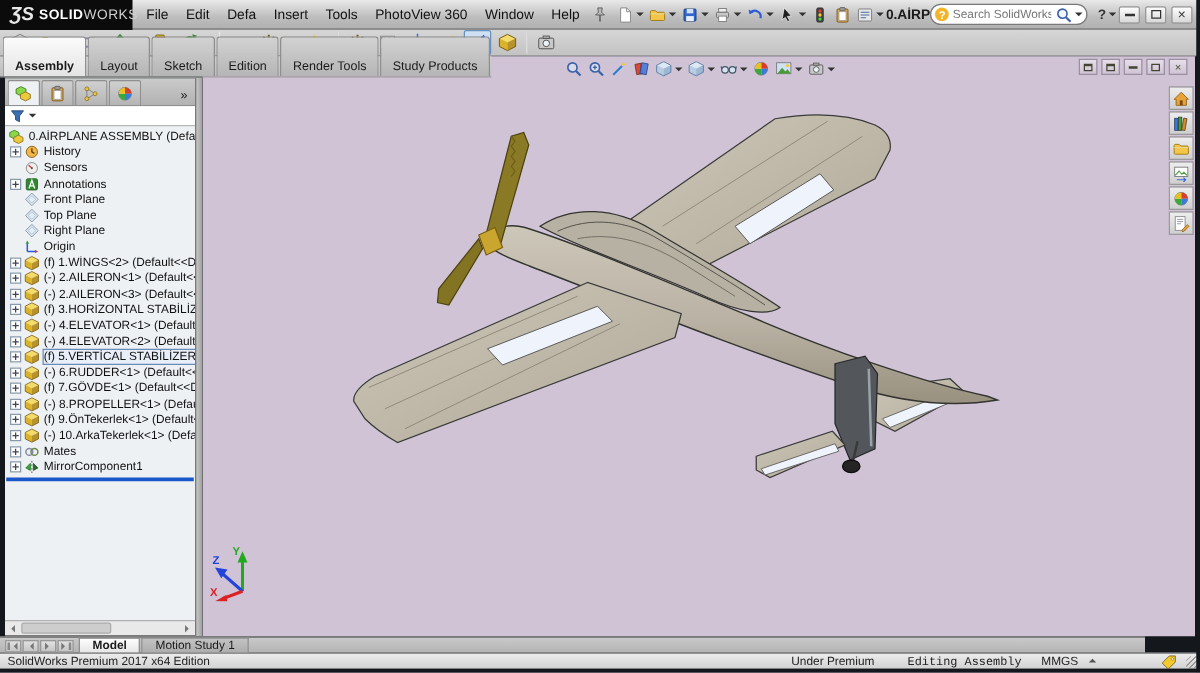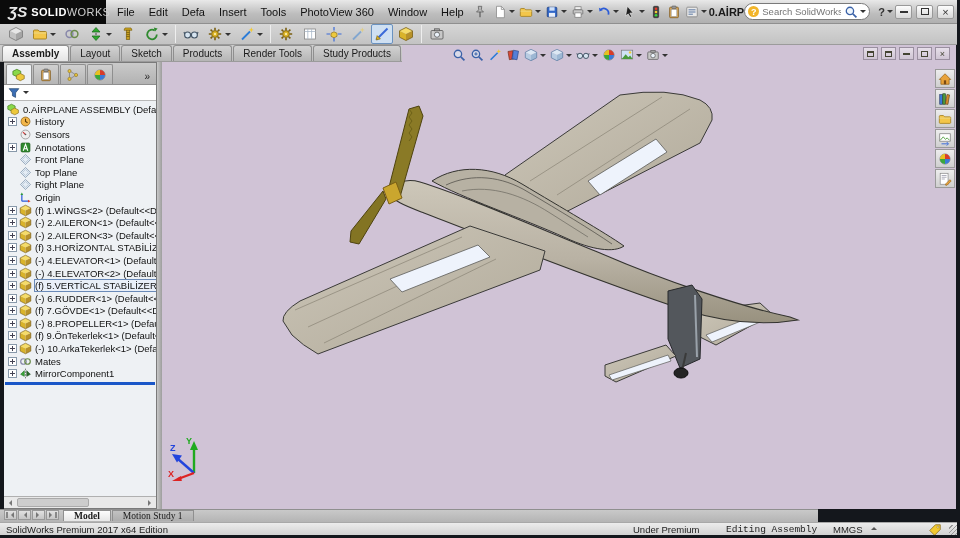--- a/index.html
+++ b/index.html
@@ -45,21 +45,21 @@
   .tbtn.active{background:#cfe0f2;border-color:#6a92c0;}
   .tbtn.dis{opacity:.45;}
 
   
   .content{position:absolute;left:0;top:45px;width:960px;height:464px;}
   .viewport{position:absolute;left:162px;top:0;width:794px;height:464px;background:#d0c3d6;overflow:hidden;}
 
   
   .cmtabs{position:absolute;left:0;top:0;height:17px;display:flex;align-items:flex-end;z-index:5;
     background:linear-gradient(#cfcfcf,#bdbdbd);padding-left:2px;border-bottom:1px solid #9b9b9b;}
-  .cmtab{font-size:10px;color:#1a1a1a;padding:2px 9px 2px 9px;margin-right:1px;border:1px solid #8f8f8f;border-bottom:0;
+  .cmtab{font-size:10px;color:#1a1a1a;padding:18px 9px 2px 9px;margin-right:1px;border:1px solid #8f8f8f;border-bottom:0;
     background:linear-gradient(#d2d2d2,#b5b5b5);border-radius:3px 3px 0 0;white-space:nowrap;}
   .cmtab.active{background:linear-gradient(#fbfbfb,#e4e4e4);font-weight:bold;position:relative;top:0px;}
 
   
   .lpanel{position:absolute;left:0;top:17px;width:162px;height:447px;background:#14171c;display:flex;}
   .lframe{width:4px;flex:none;background:#14171c;}
   .panel{width:153px;flex:none;background:#eef1f4;display:flex;flex-direction:column;border:1px solid #7a7a7a;border-left:0;}
   .splitter{width:5px;flex:none;background:linear-gradient(90deg,#c8c8c8,#9e9e9e);}
   .panetabs{height:22px;background:linear-gradient(#cacaca,#b2b2b2);display:flex;align-items:flex-end;padding:1px 2px 0;flex:none;border-bottom:1px solid #8f8f8f;}
   .ptab{width:26px;height:20px;display:flex;align-items:center;justify-content:center;border:1px solid #8f8f8f;border-bottom:0;
@@ -95,22 +95,22 @@
   .dwb{width:15px;height:13px;border:1px solid #9a8fa0;background:linear-gradient(#e6dfe9,#cfc4d4);display:flex;align-items:center;justify-content:center;color:#443;font-size:9px;}
   .dwb .bar{width:7px;height:2px;background:#443;}
   .dwb .box{width:7px;height:6px;border:1px solid #443;}
   .dwb .boxh{width:7px;height:6px;border:1px solid #443;border-top-width:2px;}
   .taskpane{position:absolute;right:1px;top:24px;display:flex;flex-direction:column;gap:1px;z-index:6;}
   .tpb{width:20px;height:19px;border:1px solid #9a9a9a;background:linear-gradient(#ededed,#cfcfcf);display:flex;align-items:center;justify-content:center;}
   .triad{position:absolute;left:6px;bottom:28px;z-index:4;}
   .model-svg{position:absolute;inset:0;}
 
   
-  .btabs{position:absolute;left:0;top:509px;width:818px;height:13px;background:linear-gradient(#c9c9c9,#b4b4b4);
-    display:flex;align-items:flex-start;border-top:1px solid #8f8f8f;padding-left:4px;font-family:Liberation Serif, serif;}
+  .btabs{position:absolute;left:0;top:509px;width:916px;height:13px;background:linear-gradient(#c9c9c9,#b4b4b4);
+    display:flex;align-items:flex-end;border-top:1px solid #8f8f8f;padding-left:4px;}
   .vcr{display:flex;align-items:center;gap:1px;margin-right:4px;}
   .vcrb{width:13px;height:10px;border:1px solid #999;background:linear-gradient(#e2e2e2,#c6c6c6);display:flex;align-items:center;justify-content:center;}
   .vcrb .tri{border-width:3px;}
   .vcrb .bar{width:1.5px;height:6px;background:#888;}
   .btab{font-size:9.5px;color:#1a1a1a;padding:0 10px;display:flex;align-items:center;border:1px solid #8f8f8f;border-bottom:0;
     background:linear-gradient(#c2c2c2,#adadad);margin-right:1px;white-space:nowrap;}
   .btab.active{background:linear-gradient(#fdfdfd,#e6e6e6);font-weight:bold;}
   .statusbar{position:absolute;left:0;top:522px;width:960px;height:13px;background:linear-gradient(#ececec,#d2d2d2);
     border-top:1px solid #a8a8a8;font-size:9.5px;color:#222;}
   .statusbar .sl{position:absolute;left:6px;top:1px;}
@@ -703,21 +703,21 @@
         <text x="24" y="9" font-size="9" fill="#1faa1f" font-weight="bold" text-anchor="end">Y</text>
         <text x="2" y="16" font-size="9" fill="#2244dd" font-weight="bold">Z</text>
         <text x="0" y="42" font-size="9" fill="#dd2222" font-weight="bold">X</text>
       </svg>
     </div>
 
     <div class="cmtabs" id="cmtabs">
         <span class="cmtab active">Assembly</span>
         <span class="cmtab">Layout</span>
         <span class="cmtab">Sketch</span>
-        <span class="cmtab">Products</span>
+        <span class="cmtab">Edition</span>
         <span class="cmtab">Render Tools</span>
         <span class="cmtab">Study Products</span>
       </div>
 
     <div class="lpanel">
       <div class="lframe"></div>
       <div class="panel">
         <div class="panetabs" id="panetabs">
             <span class="ptab active">
               <svg class="ic ic14">

